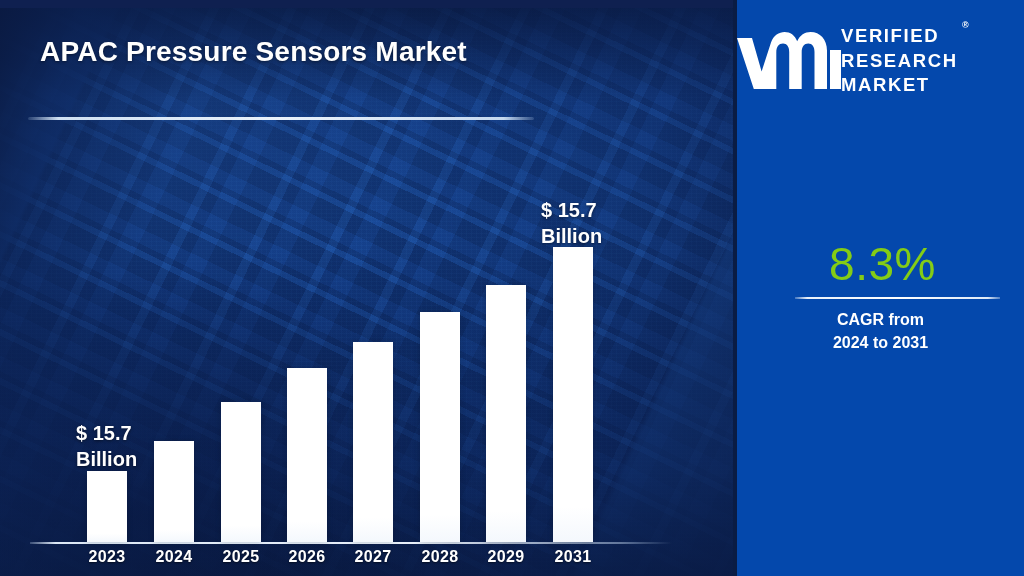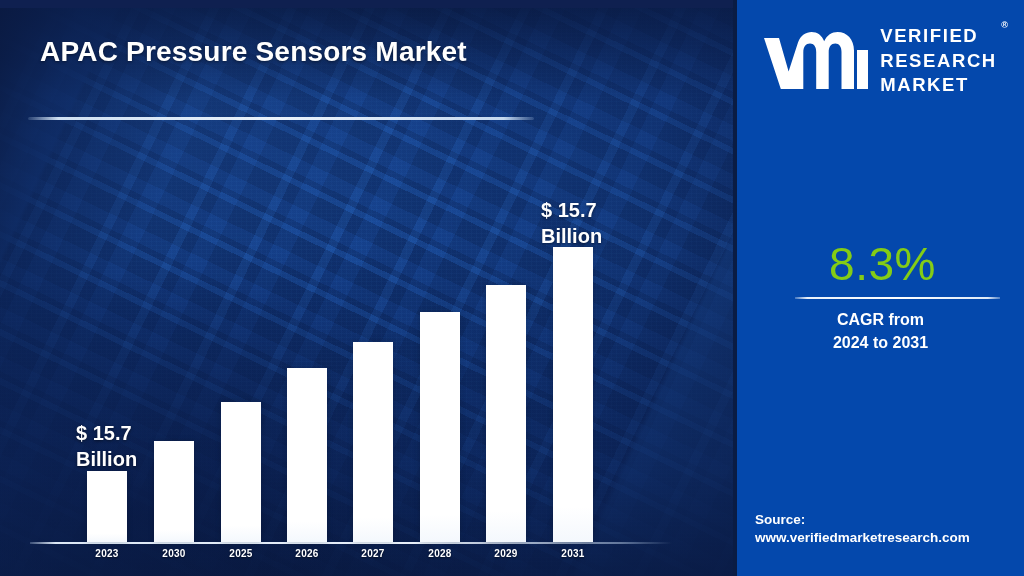--- a/index.html
+++ b/index.html
@@ -119,21 +119,21 @@
     background: linear-gradient(180deg, #ffffff 0%, #ffffff 88%, #f4f8fd 100%);
     box-shadow: 0 0 6px rgba(0,0,0,.18);
   }
 
   .tick {
     position: absolute;
     top: 540px;
     width: 70px;
     text-align: center;
     color: #ffffff;
-    font-size: 10px;
+    font-size: 16px;
     font-weight: 700;
     letter-spacing: .3px;
     text-shadow: 0 1px 2px rgba(0,0,0,.55);
   }
 
   .bar-label {
     position: absolute;
     color: #ffffff;
     font-size: 20px;
     font-weight: 700;
@@ -160,22 +160,20 @@
     height: 576px;
     background: #0a1c44;
   }
 
   .logo-wrap {
     position: absolute;
     left: 0; top: 24px;
     width: 287px;
     display: flex;
     align-items: center;
-    justify-content: center;
-    gap: 12px;
   }
   .logo-mark { width: 104px; height: 58px; display: block; }
   .logo-type {
     position: relative;
     color: #ffffff;
     font-size: 18.5px;
     font-weight: 700;
     line-height: 1.33;
     letter-spacing: 1.6px;
   }
@@ -253,21 +251,21 @@
       <div class="bar" style="left:420px; height:230px;"></div>
       <div class="bar" style="left:486px; height:257px;"></div>
       <div class="bar" style="left:553px; height:295px;"></div>
 
       <div class="bar-label" style="left:76px; top:413px;">$ 15.7
 Billion</div>
       <div class="bar-label" style="left:541px; top:190px;">$ 15.7
 Billion</div>
 
       <div class="tick" style="left:72px;">2023</div>
-      <div class="tick" style="left:139px;">2030</div>
+      <div class="tick" style="left:139px;">2024</div>
       <div class="tick" style="left:206px;">2025</div>
       <div class="tick" style="left:272px;">2026</div>
       <div class="tick" style="left:338px;">2027</div>
       <div class="tick" style="left:405px;">2028</div>
       <div class="tick" style="left:471px;">2029</div>
       <div class="tick" style="left:538px;">2031</div>
     </div>
   </div>
 
   <div class="panel-divider"></div>
@@ -290,17 +288,15 @@
         <div>MARKET</div>
         <span class="logo-reg">®</span>
       </div>
     </div>
 
     <div class="cagr-value">8.3%</div>
     <div class="cagr-rule" style="left:58px;"></div>
     <div class="cagr-caption">CAGR from
 2024 to 2031</div>
 
-    <div class="source">Source:
-www.verifiedmarketresearch.com</div>
   </div>
 
 </div>
 
 </body></html>

